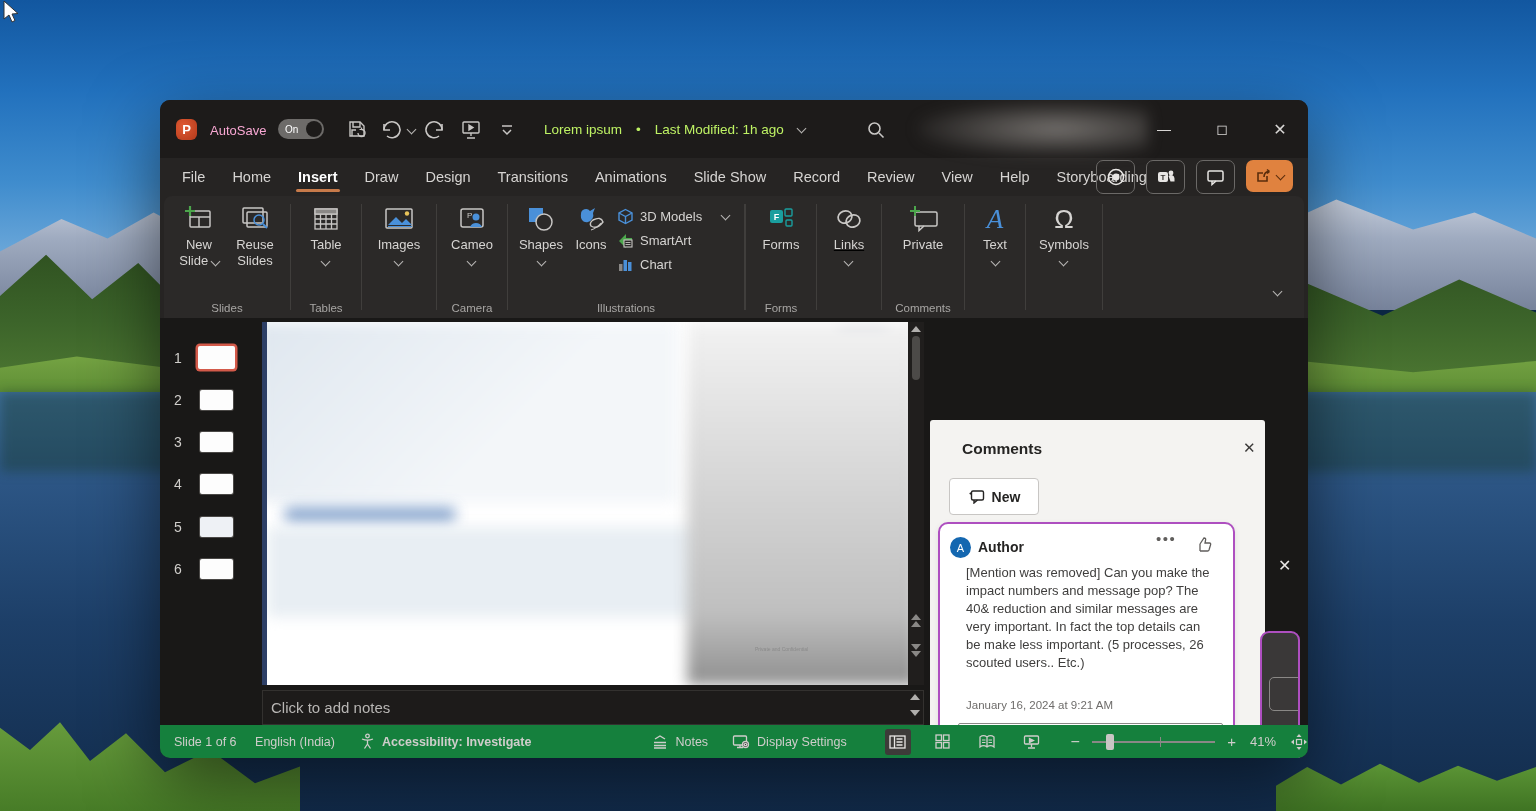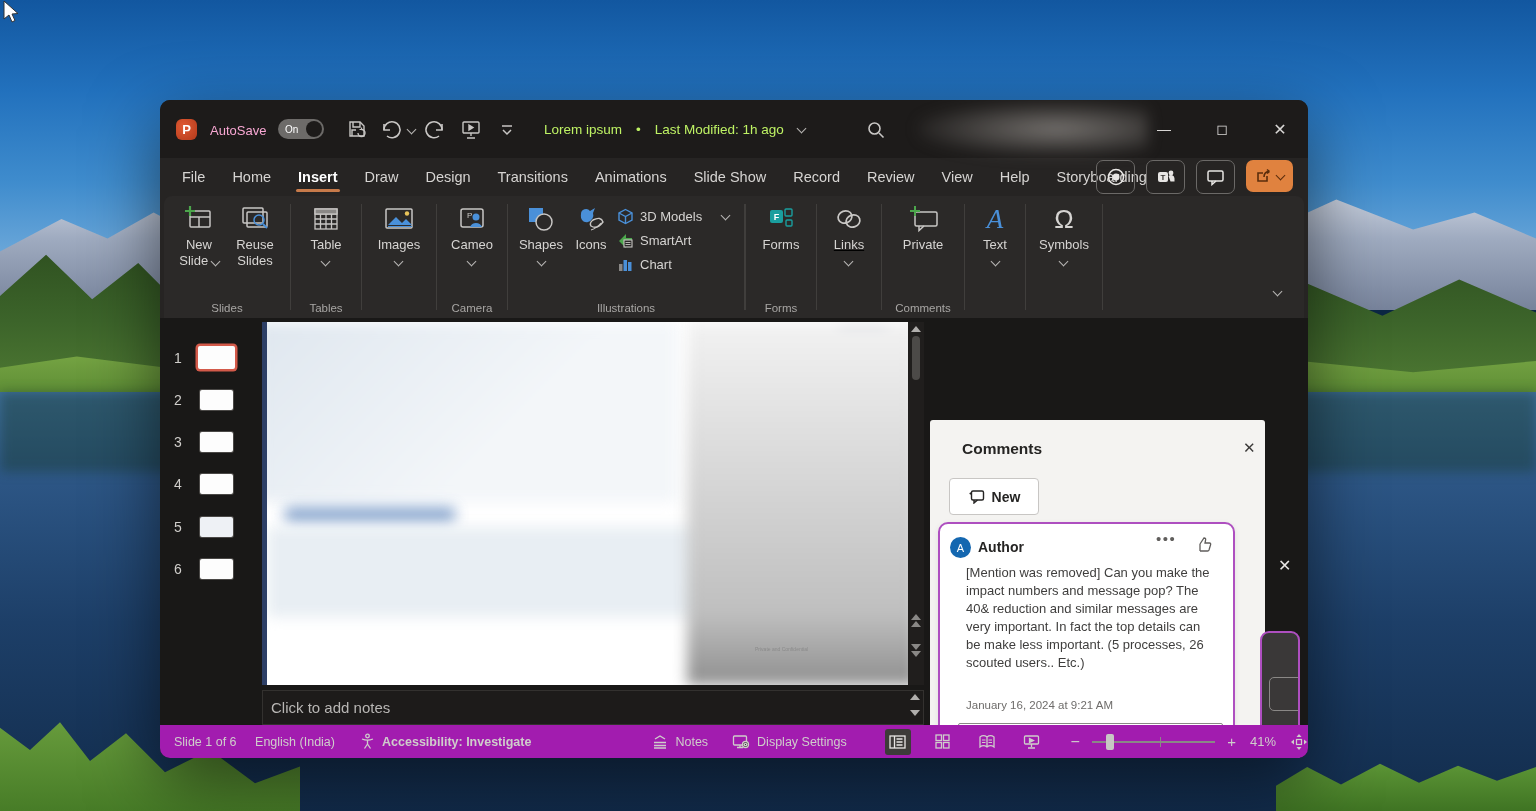--- a/index.html
+++ b/index.html
@@ -84,21 +84,21 @@
   .like{left:256px;top:12px;}
   .cbody{left:26px;top:40px;width:244px;font-size:13px;color:#3f3e3d;line-height:18px;}
   .ctime{left:26px;top:175px;font-size:11.5px;color:#6e6c6a;}
   .creply{left:18px;top:199px;width:252px;height:26px;border:1px solid #8a8886;border-radius:2px;background:#fff;font-size:13px;color:#454443;padding-left:9px;font-family:"Liberation Sans",sans-serif;}
   .creply::placeholder{color:#605e5c;opacity:1;}
   
   .strip-close{left:1118px;top:238px;color:#e8e6e4;font-size:16px;}
   .fragcard{left:1100px;top:313px;width:36px;height:152px;background:#3a3838;border:2px solid #ae4fc0;border-radius:9px;overflow:hidden;}
   .fragbox{position:absolute;left:7px;width:40px;height:32px;border:1px solid #8a8886;border-radius:5px;}
   
-  .statusbar{left:0;top:625px;width:1148px;height:33px;background:#a21caf;display:flex;align-items:center;color:#cfcdcb;font-size:12.5px;}
+  .statusbar{left:0;top:625px;width:1148px;height:33px;background:#15803d;display:flex;align-items:center;color:#cfcdcb;font-size:12.5px;}
   .sb{display:flex;align-items:center;gap:6px;white-space:nowrap;}
   .viewbtn{width:30px;height:26px;display:flex;align-items:center;justify-content:center;border-radius:3px;}
   .viewbtn.active{background:#3d3b39;}
   .slider-track{width:140px;height:2px;background:#8a8886;position:relative;}
   .slider-thumb{position:absolute;left:14px;top:-7px;width:8px;height:16px;background:#c8c6c4;border-radius:2px;}
   .slider-tick{position:absolute;left:68px;top:-4px;width:1.5px;height:10px;background:#8a8886;}
   svg{display:block;}
 </style>
 </head>
 <body>

